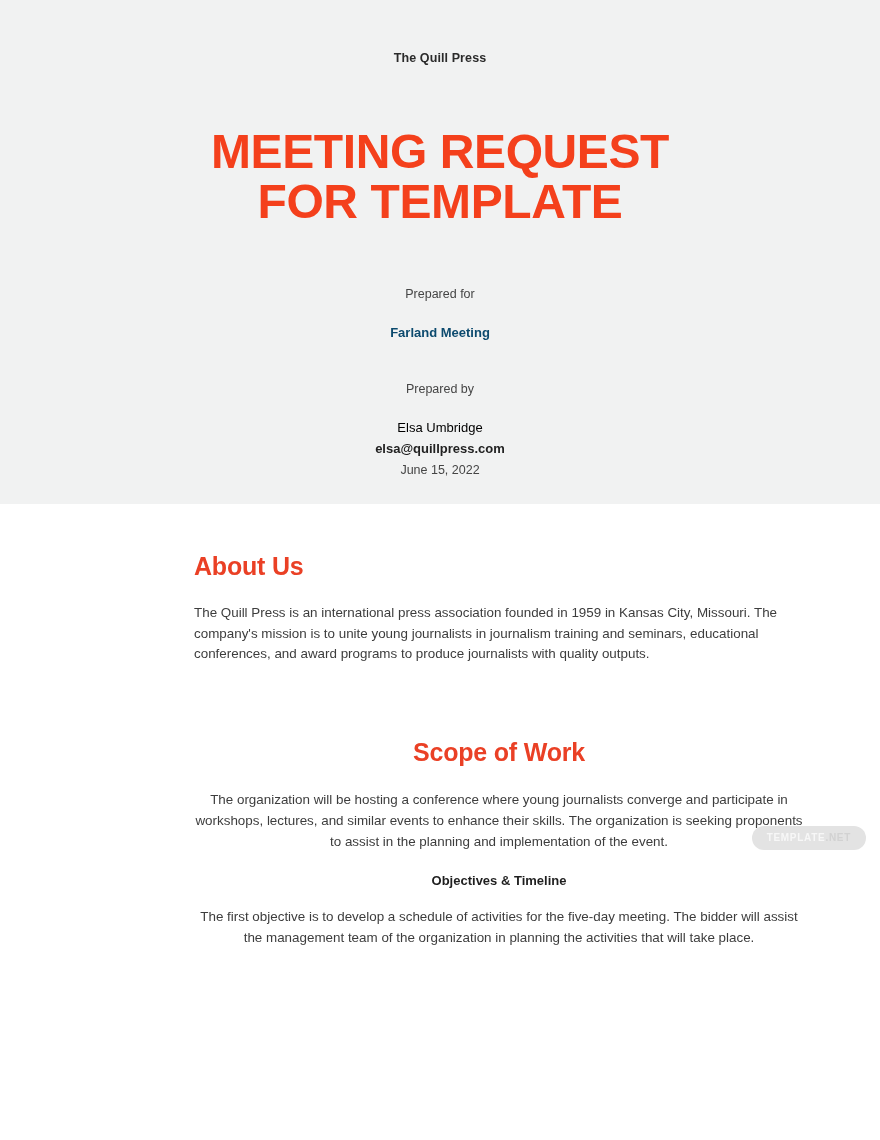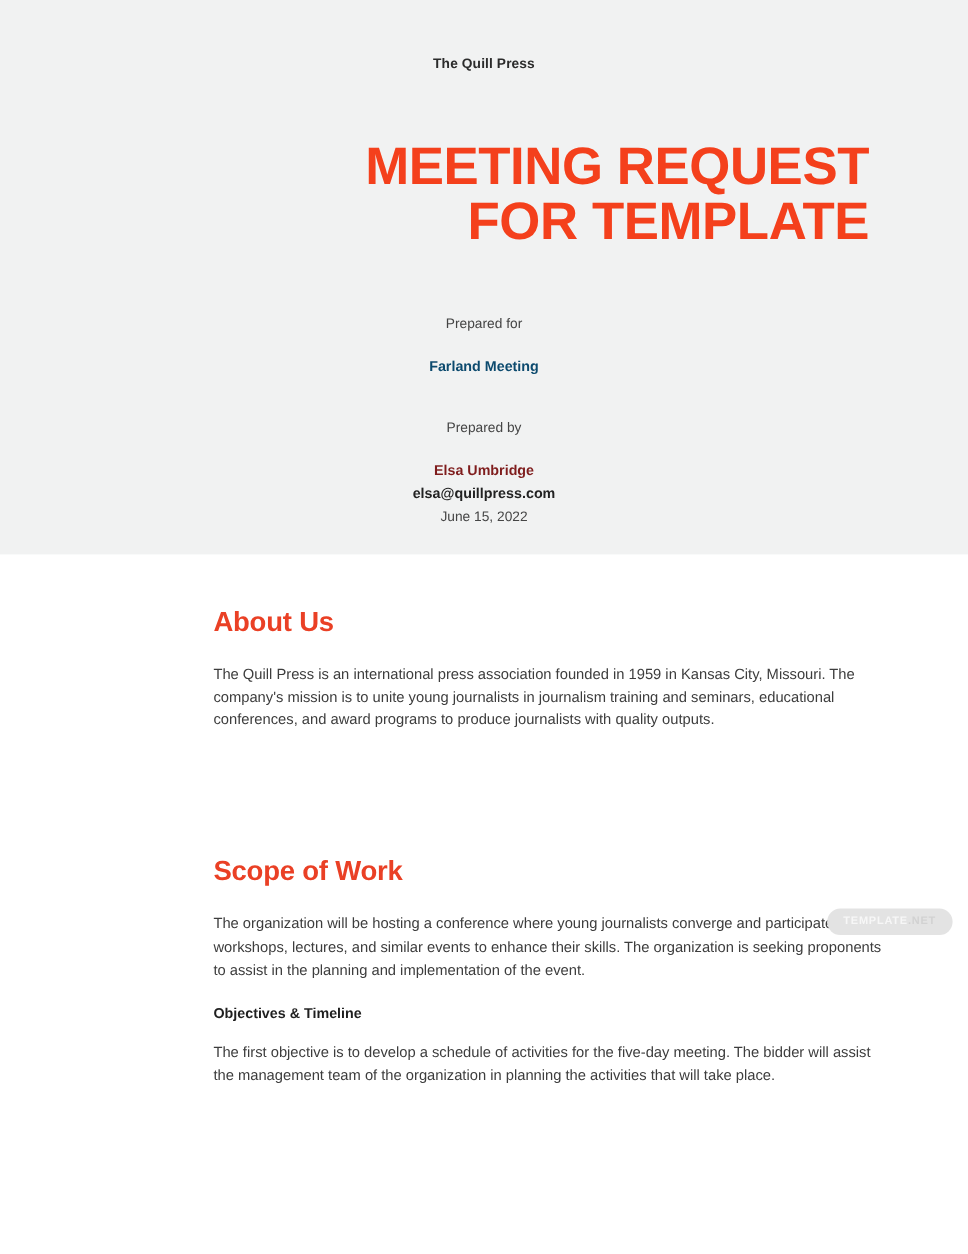--- a/index.html
+++ b/index.html
@@ -44,22 +44,21 @@
     line-height: 18px;
   }
 
   .doc-title {
     margin-top: 60px;
     font-size: 48px;
     font-weight: bold;
     line-height: 50px;
     color: #f4401c;
     letter-spacing: -0.4px;
-    padding: 0 90px;
-    text-align: right;
+    padding: 0 56px;
   }
 
   .prepared-block {
     margin-top: 57px;
   }
 
   .prepared-label {
     font-size: 12.5px;
     font-weight: normal;
     color: #454545;
@@ -74,22 +73,22 @@
     line-height: 20px;
   }
 
   .prepared-block.second {
     margin-top: 36px;
   }
 
   .author-name {
     margin-top: 18px;
     font-size: 13px;
-    font-weight: bold;
-    color: #7f1d1d;
+    font-weight: normal;
+    color: #000000;
     line-height: 21px;
   }
 
   .author-email {
     font-size: 13px;
     font-weight: bold;
     color: #222222;
     line-height: 21px;
   }
 
@@ -110,21 +109,22 @@
 
   .section {
     padding-top: 0;
   }
 
   .section-about {
     margin-top: 47px;
   }
 
   .section-scope {
-    margin-top: 112px;
+    margin-top: 72px;
+    text-align: center;
   }
 
   .section-heading {
     font-size: 25px;
     font-weight: bold;
     color: #ea4025;
     line-height: 30px;
     letter-spacing: -0.2px;
     margin: 0;
   }

